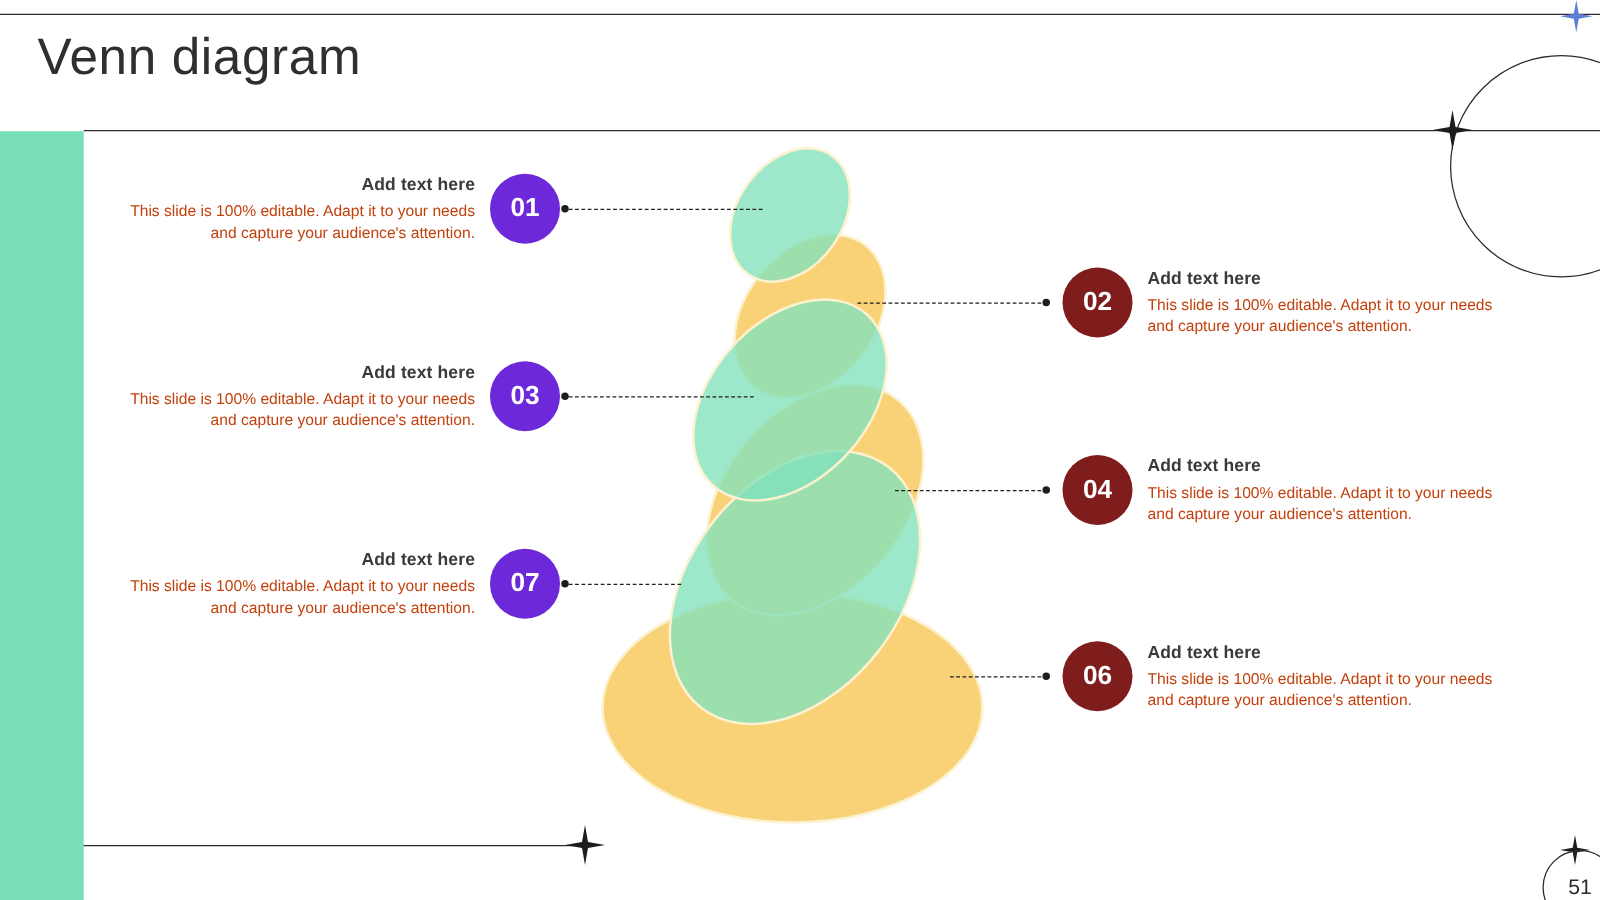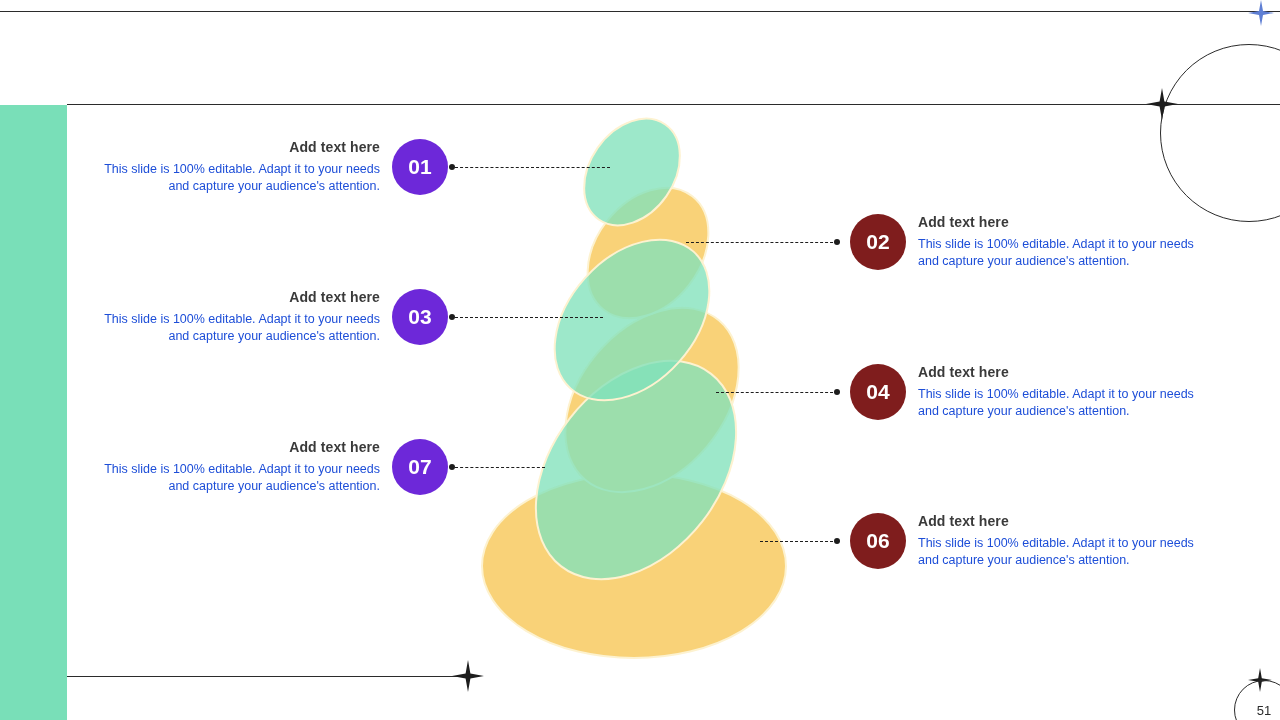--- a/index.html
+++ b/index.html
@@ -19,21 +19,21 @@
 
   .deco-circle{
     position:absolute;left:1160px;top:44px;width:176px;height:176px;
     border:1px solid #2b2b2b;border-radius:50%;background:transparent;
   }
   .page-circle{
     position:absolute;left:1234px;top:680px;width:58px;height:58px;
     border:1px solid #2b2b2b;border-radius:50%;
     display:flex;align-items:center;justify-content:center;
   }
-  .page-num{font-size:13px;color:#2b2b2b;font-family:"Liberation Sans",sans-serif;}
+  .page-num{font-size:17px;color:#2b2b2b;font-family:"Liberation Sans",sans-serif;}
 
   
   .star{position:absolute;}
   .star svg{display:block;}
 
   .sidebar{
     position:absolute;left:0;top:105px;width:67px;height:615px;
     background:#79dfb8;
   }
 
@@ -60,21 +60,21 @@
   }
   .badge.green{background:#6d28d9;}
   .badge.orange{background:#7f1d1d;}
 
   .txt{display:block;}
   .txt h3{
     margin:0 0 6px 0;font-size:14px;font-weight:bold;color:#3a3a3a;
     font-family:"Liberation Sans", sans-serif;letter-spacing:.1px;
   }
   .txt p{
-    margin:0;font-size:12.5px;line-height:17px;color:#1d4ed8;
+    margin:0;font-size:12.5px;line-height:17px;color:#c2410c;
     font-family:"Liberation Sans", sans-serif;
   }
   .left .txt{text-align:right;margin-right:12px;width:295px;}
   .right .txt{text-align:left;margin-left:12px;width:295px;}
 
   
   .conn{position:absolute;height:1px;border-top:1.5px dashed #1d1d1d;}
   .dot{position:absolute;width:6px;height:6px;border-radius:50%;background:#1d1d1d;}
 </style>
 </head>
@@ -108,20 +108,21 @@
   <div class="star" style="left:1248px;top:668px;">
     <svg width="24" height="24" viewBox="0 0 24 24">
         <path d="M12 0 L13.8 10.2 L24 12 L13.8 13.8 L12 24 L10.2 13.8 L0 12 L10.2 10.2 Z" fill="#1d1d1d"></path>
       </svg>
   </div>
 
   <div class="page-circle">
     <span class="page-num">51</span>
   </div>
 
+  <div class="title">Venn diagram</div>
 
   <svg class="venn" viewBox="0 0 1280 720">
     <g opacity="0.85">
       <ellipse cx="634" cy="566" rx="152" ry="92" fill="#f8cb61" stroke="#fdf0c8" stroke-width="2"></ellipse>
       <ellipse cx="652" cy="400" rx="72" ry="104" transform="rotate(40 652 400)" fill="#f8cb61" stroke="#fdf0c8" stroke-width="2"></ellipse>
       <ellipse cx="648" cy="253" rx="52" ry="72" transform="rotate(38 648 253)" fill="#f8cb61" stroke="#fdf0c8" stroke-width="2"></ellipse>
       <ellipse cx="636" cy="470" rx="84" ry="122" transform="rotate(38 636 470)" fill="#6bdcb0" fill-opacity="0.78" stroke="#fdf0c8" stroke-width="2"></ellipse>
       <ellipse cx="632" cy="320" rx="63" ry="92" transform="rotate(42 632 320)" fill="#6bdcb0" fill-opacity="0.78" stroke="#fdf0c8" stroke-width="2"></ellipse>
       <ellipse cx="632" cy="172" rx="42" ry="58" transform="rotate(35 632 172)" fill="#6bdcb0" fill-opacity="0.78" stroke="#fdf0c8" stroke-width="2"></ellipse>
     </g>

